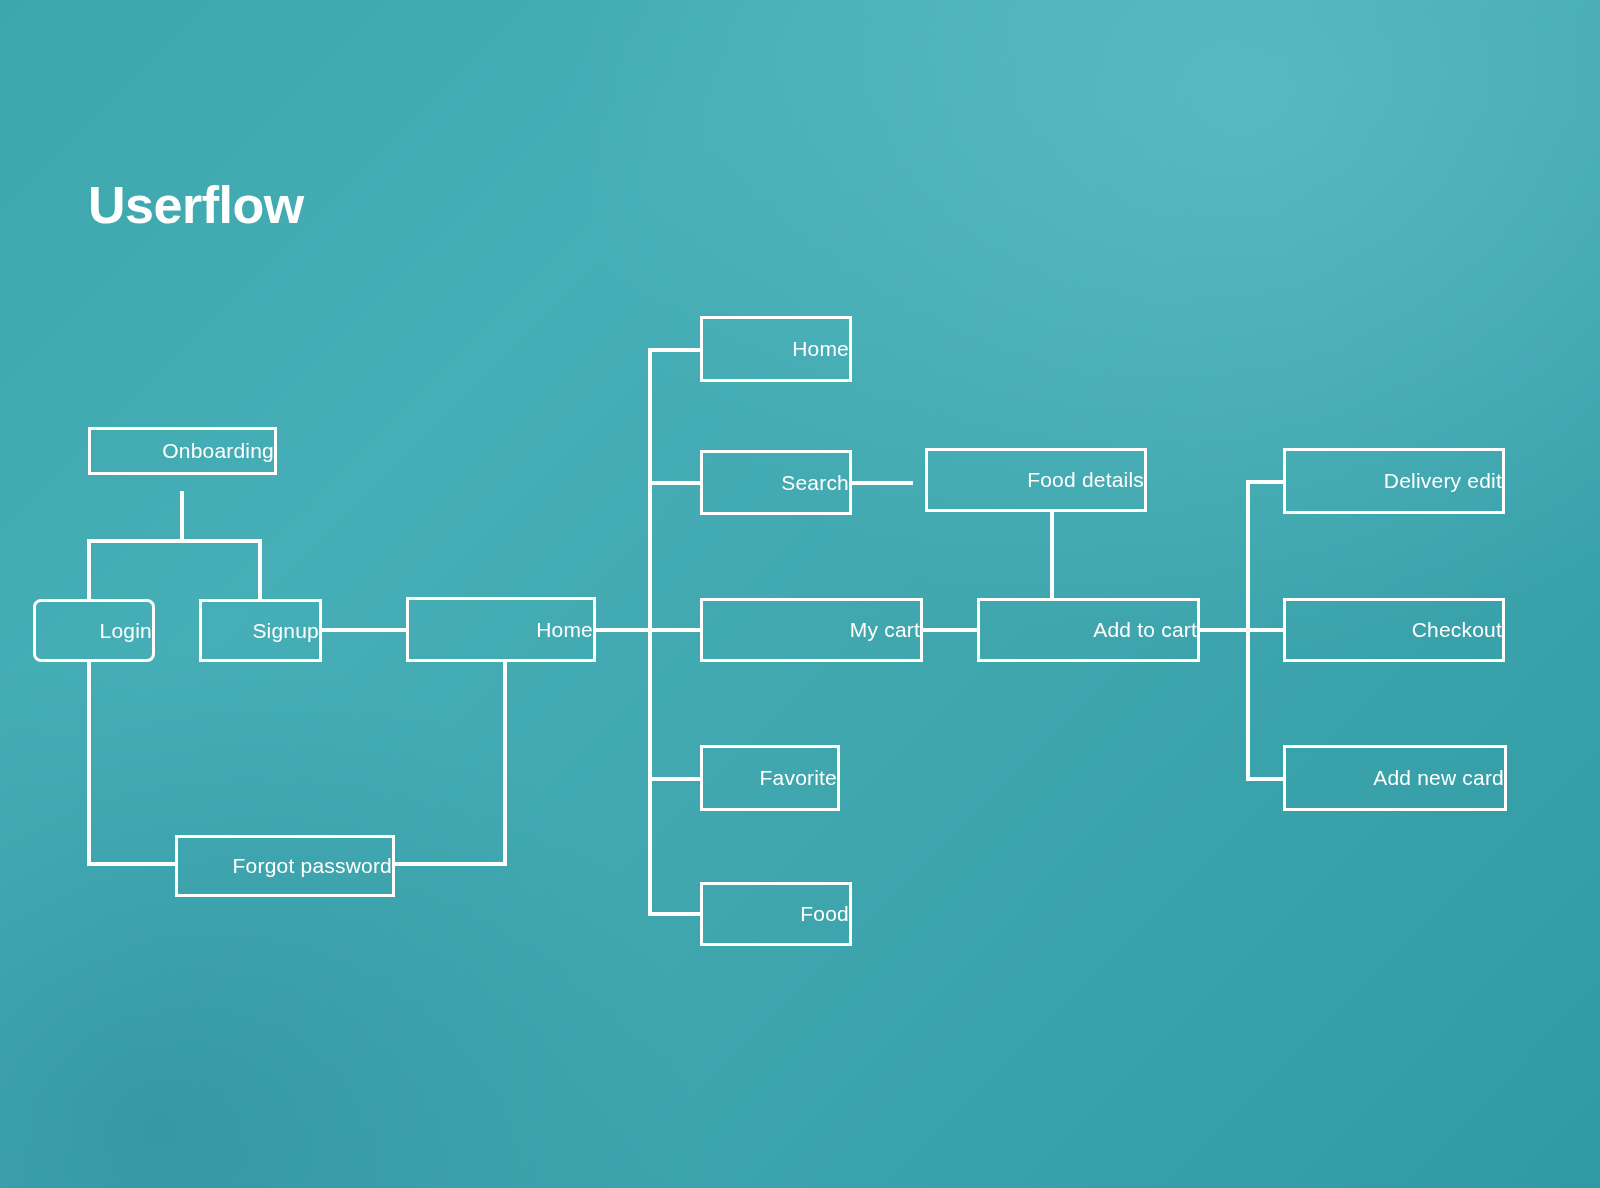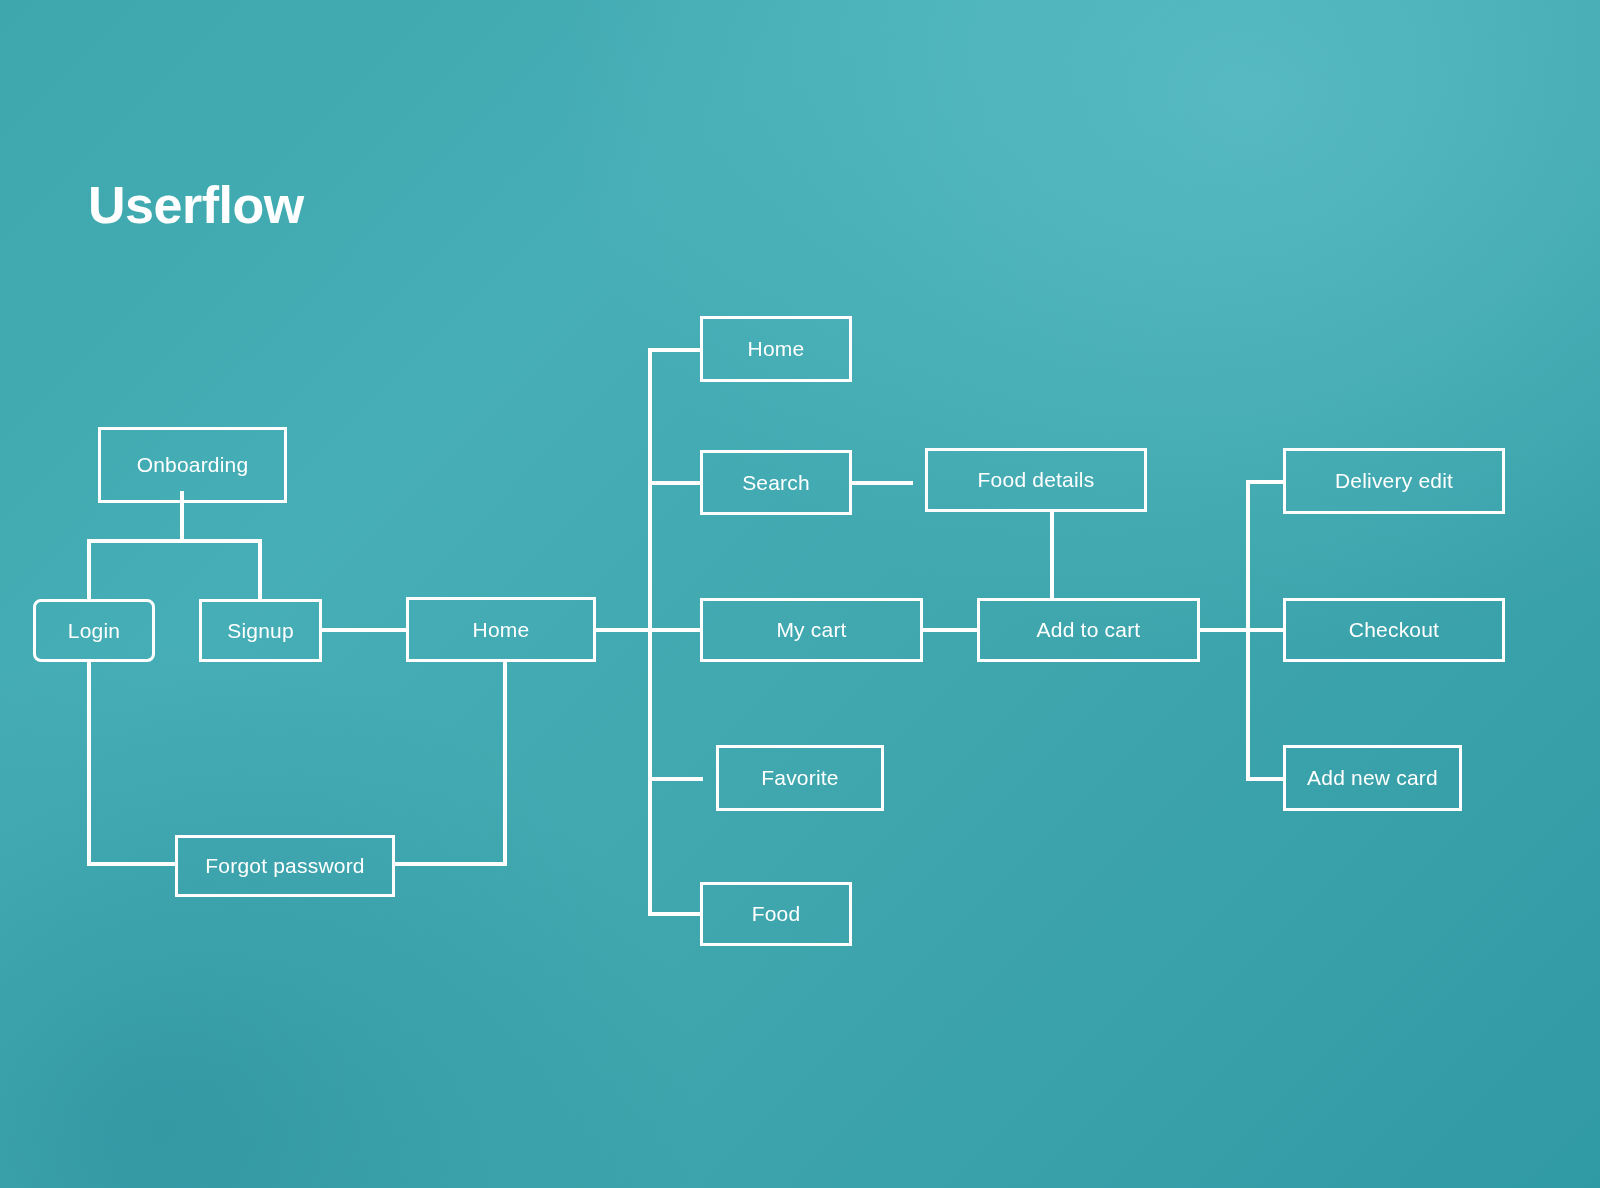--- a/index.html
+++ b/index.html
@@ -28,21 +28,21 @@
     white-space: nowrap;
   }
   .node {
     position: absolute;
     box-sizing: border-box;
     border: 3px solid #ffffff;
     color: #ffffff;
     font-size: 21px;
     display: flex;
     align-items: center;
-    justify-content: center;
+    justify-content: flex-end;
     letter-spacing: 0.2px;
     background: transparent;
     white-space: nowrap;
   }
   .edge {
     position: absolute;
     background: #ffffff;
   }
 </style>
 </head>
@@ -70,21 +70,21 @@
       <div class="edge" style="left: 851px; top: 481px; width: 62px; height: 4px;"></div>
       <div class="edge" style="left: 1050px; top: 511px; width: 4px; height: 90px;"></div>
       <div class="edge" style="left: 921px; top: 628px; width: 59px; height: 4px;"></div>
       <div class="edge" style="left: 1199px; top: 628px; width: 87px; height: 4px;"></div>
       <div class="edge" style="left: 1246px; top: 480px; width: 4px; height: 300px;"></div>
       <div class="edge" style="left: 1246px; top: 480px; width: 40px; height: 4px;"></div>
       <div class="edge" style="left: 1246px; top: 628px; width: 40px; height: 4px;"></div>
       <div class="edge" style="left: 1246px; top: 777px; width: 40px; height: 4px;"></div>
     </div>
   <div id="nodes-layer">
-      <div class="node" style="left: 88px; top: 427px; width: 189px; height: 76px; margin-left: 10px;">
+      <div class="node" style="left: 88px; top: 427px; width: 189px; height: 48px;">
         <span>Onboarding</span>
       </div>
       <div class="node" style="left: 33px; top: 599px; width: 122px; height: 63px; border-radius: 8px;">
         <span>Login</span>
       </div>
       <div class="node" style="left: 199px; top: 599px; width: 123px; height: 63px;">
         <span>Signup</span>
       </div>
       <div class="node" style="left: 175px; top: 835px; width: 220px; height: 62px;">
         <span>Forgot password</span>
@@ -100,29 +100,29 @@
       </div>
       <div class="node" style="left: 910px; top: 448px; width: 222px; height: 64px; margin-left: 15px;">
         <span>Food details</span>
       </div>
       <div class="node" style="left: 700px; top: 598px; width: 223px; height: 64px;">
         <span>My cart</span>
       </div>
       <div class="node" style="left: 977px; top: 598px; width: 223px; height: 64px;">
         <span>Add to cart</span>
       </div>
-      <div class="node" style="left: 716px; top: 745px; width: 168px; height: 66px;">
+      <div class="node" style="left: 700px; top: 745px; width: 140px; height: 66px;">
         <span>Favorite</span>
       </div>
       <div class="node" style="left: 700px; top: 882px; width: 152px; height: 64px;">
         <span>Food</span>
       </div>
       <div class="node" style="left: 1283px; top: 448px; width: 222px; height: 66px;">
         <span>Delivery edit</span>
       </div>
       <div class="node" style="left: 1283px; top: 598px; width: 222px; height: 64px;">
         <span>Checkout</span>
       </div>
-      <div class="node" style="left: 1283px; top: 745px; width: 179px; height: 66px;">
+      <div class="node" style="left: 1283px; top: 745px; width: 224px; height: 66px;">
         <span>Add new card</span>
       </div>
     </div>
 </div>
 
 </body></html>

